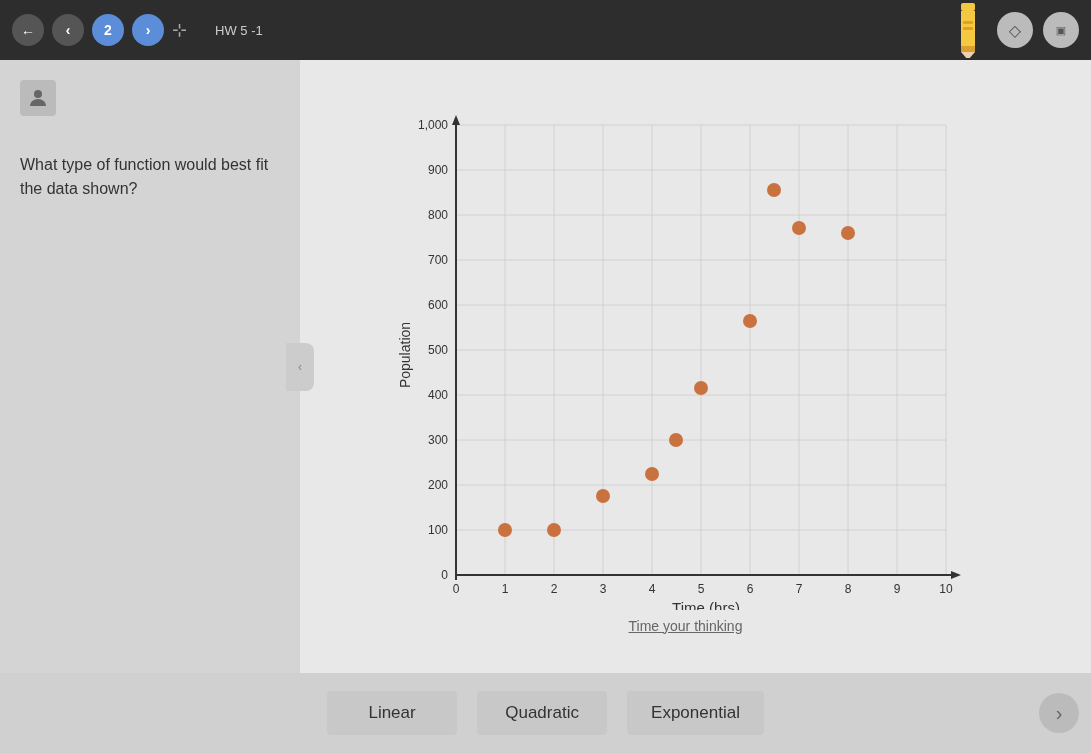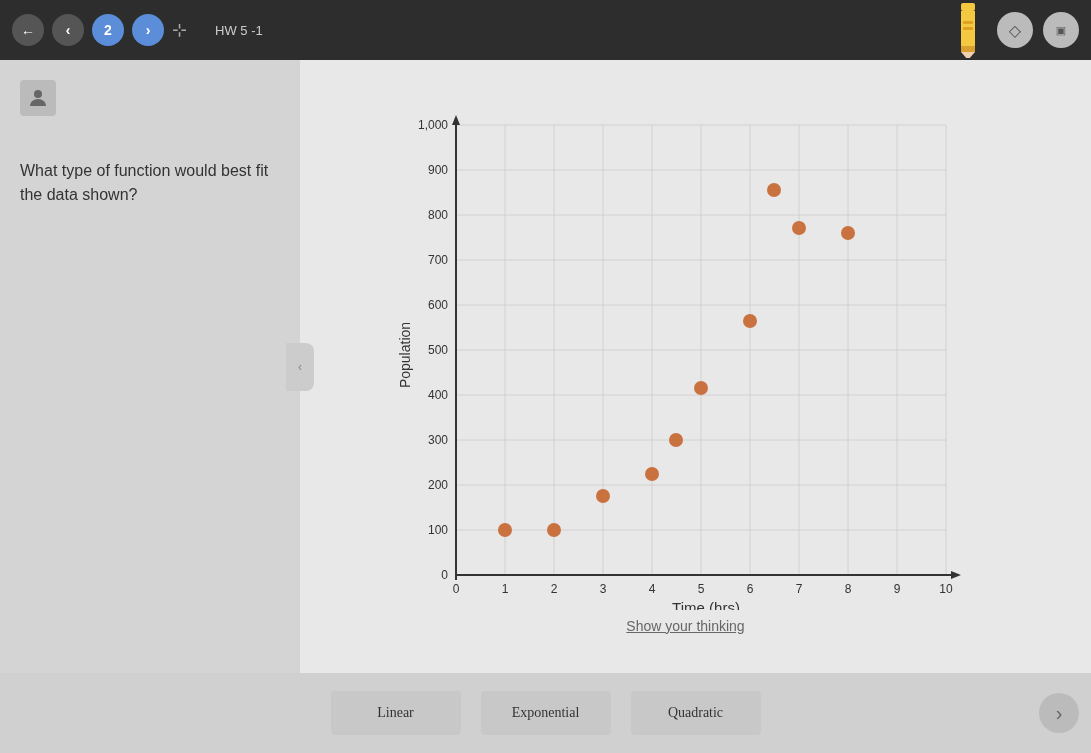--- a/index.html
+++ b/index.html
@@ -107,21 +107,21 @@
       align-items: center;
       justify-content: center;
       color: #666;
       font-size: 20px;
     }
 
     .question-text {
       font-size: 16px;
       color: #333;
       line-height: 1.5;
-      margin-top: 27px;
+      margin-top: 21px;
     }
 
     
     .right-panel {
       flex: 1;
       background: #e8e8e8;
       display: flex;
       flex-direction: column;
       align-items: center;
       justify-content: center;
@@ -160,25 +160,25 @@
       gap: 20px;
       flex-shrink: 0;
     }
 
     .answer-btn {
       height: 44px;
       min-width: 130px;
       padding: 0 24px;
       border: none;
       border-radius: 4px;
-      font-size: 14px;
+      font-size: 17px;
       cursor: pointer;
       background: #c8c8c8;
       color: #333;
-      font-family: Liberation Serif, serif;
+      font-family: Liberation Sans, sans-serif;
     }
 
     .tool-btn {
       width: 36px;
       height: 36px;
       border-radius: 50%;
       background: #888;
       border: none;
       cursor: pointer;
       display: flex;
@@ -353,24 +353,24 @@
           <circle cx="354" cy="206" r="7" fill="#c97240" stroke="none"></circle>
 
           <circle cx="403" cy="113" r="7" fill="#c97240" stroke="none"></circle>
 
           <circle cx="452" cy="118" r="7" fill="#c97240" stroke="none"></circle>
 
           <circle cx="378" cy="75" r="7" fill="#c97240" stroke="none"></circle>
         </svg>
       </div>
 
-      <div class="show-thinking">Show your thinking</div>
+      <div class="show-thinking">Time your thinking</div>
     </div>
   </div>
 
   <div class="answer-bar">
     <button class="answer-btn">Linear</button>
+    <button class="answer-btn">Quadratic</button>
     <button class="answer-btn">Exponential</button>
-    <button class="answer-btn">Quadratic</button>
 
     <button class="scroll-btn" style="margin-left: 20px;">›</button>
   </div>
 </div>
 
 </body></html>

